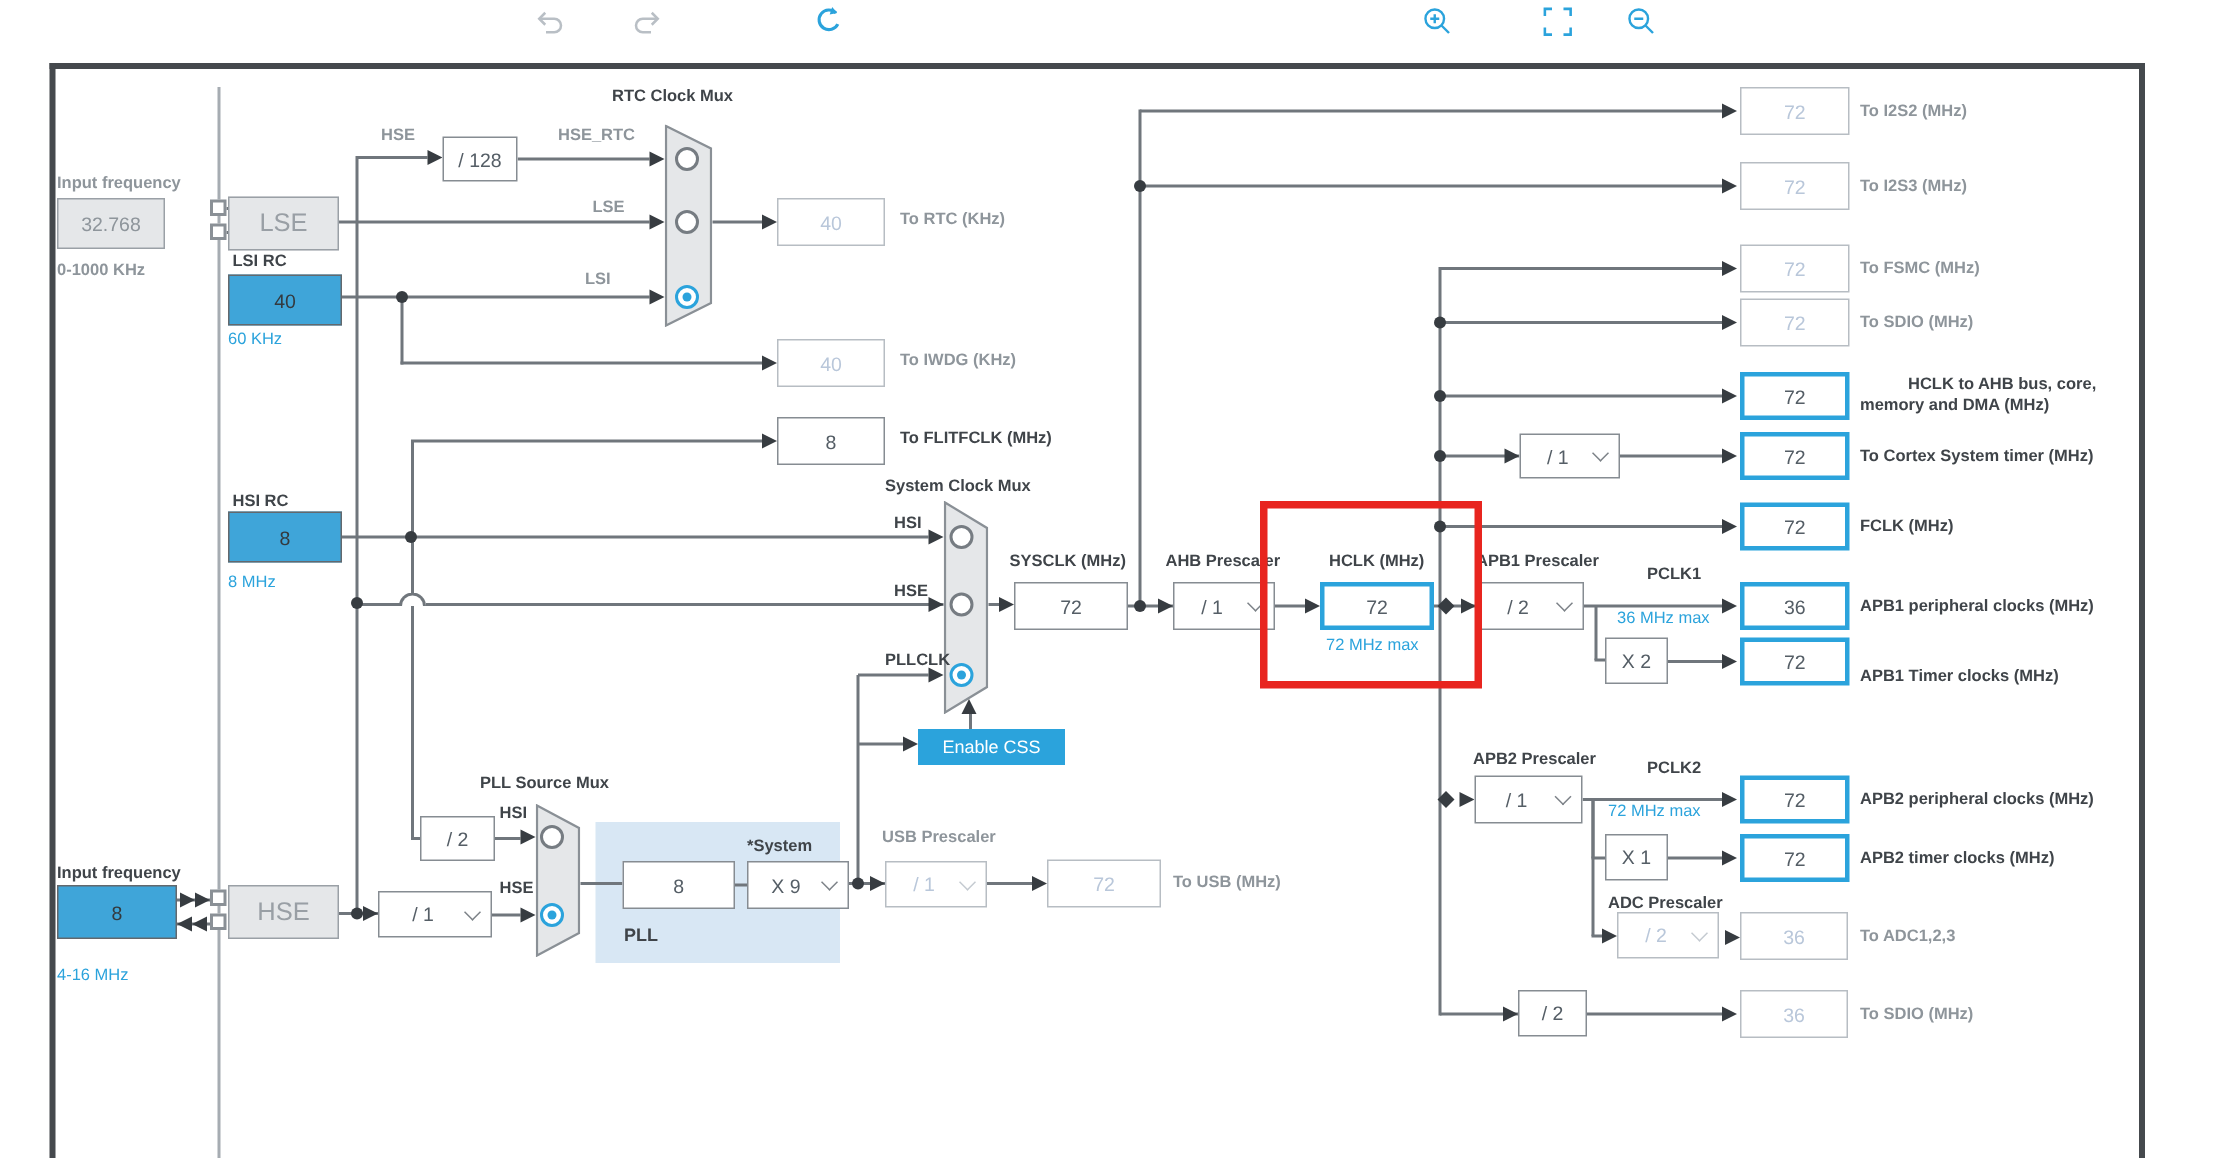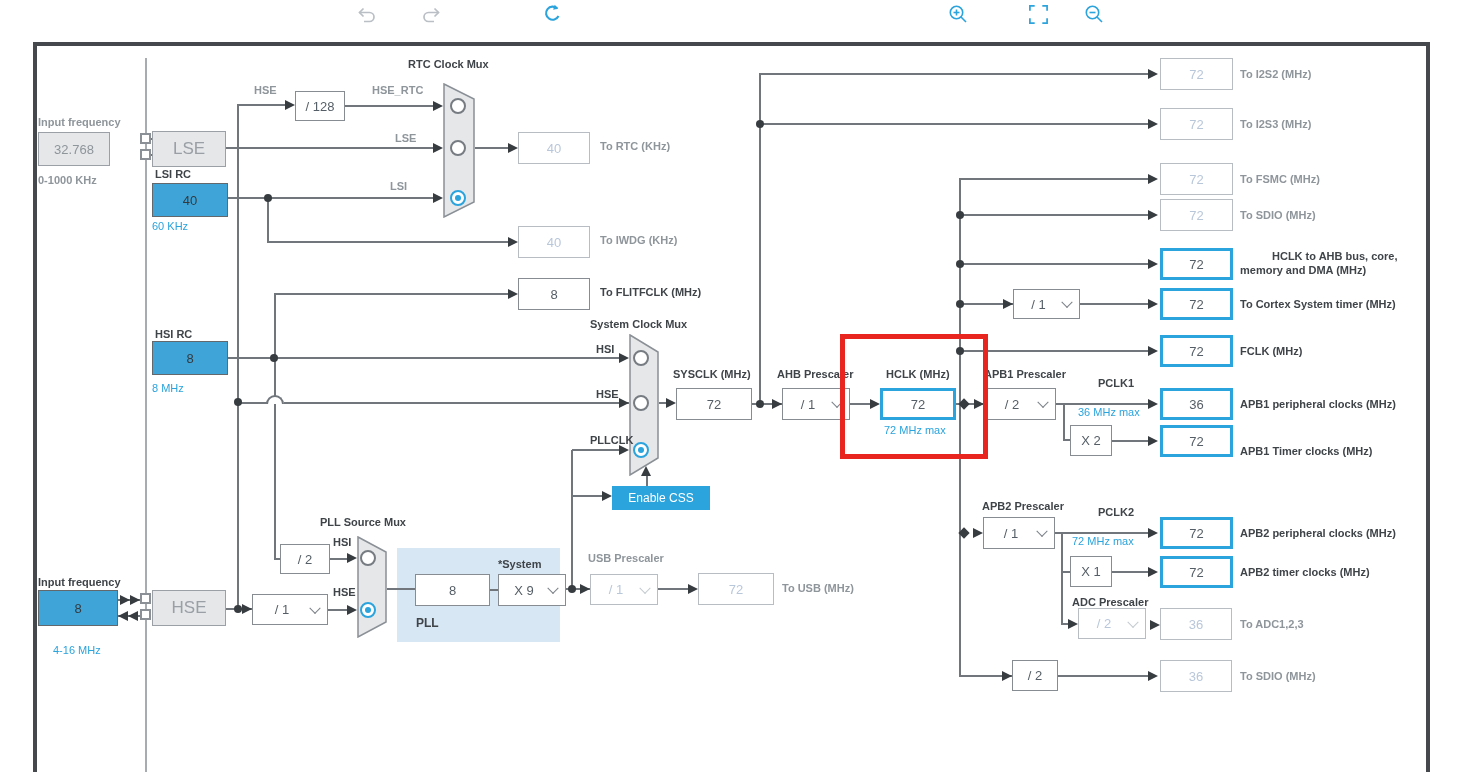--- a/index.html
+++ b/index.html
@@ -107,21 +107,21 @@
   <div class="lbl" style="left:155px;top:168px;">LSI RC</div>
   <div class="fillbox" style="left:152px;top:183px;width:76px;height:34px;">40</div>
   <div class="lbl blue" style="left:152px;top:220px;">60 KHz</div>
 
   <div class="lbl" style="left:155px;top:328px;">HSI RC</div>
   <div class="fillbox" style="left:152px;top:341px;width:76px;height:34px;">8</div>
   <div class="lbl blue" style="left:152px;top:382px;">8 MHz</div>
 
   <div class="lbl" style="left:38px;top:576px;">Input frequency</div>
   <div class="fillbox" style="left:38px;top:590px;width:80px;height:36px;">8</div>
-  <div class="lbl blue" style="left:38px;top:644px;padding-left:15px;">4-16 MHz</div>
+  <div class="lbl blue" style="left:38px;top:644px;">4-16 MHz</div>
   <div class="graybox" style="left:152px;top:590px;width:74px;height:36px;">HSE</div>
 
   <div class="lbl" style="left:408px;top:58px;">RTC Clock Mux</div>
   <div class="lbl gray" style="left:254px;top:84px;">HSE</div>
   <div class="vbox" style="left:295px;top:91px;width:50px;height:30px;">/ 128</div>
   <div class="lbl gray" style="left:372px;top:84px;">HSE_RTC</div>
   <div class="lbl gray" style="left:395px;top:132px;">LSE</div>
   <div class="lbl gray" style="left:390px;top:180px;">LSI</div>
   <svg class="mux" style="left:443px;top:83px;" width="32" height="135">
     <polygon points="1,1 31,16 31,119 1,134" fill="#e5e7e9" stroke="#8a9096" stroke-width="1.5"></polygon>

